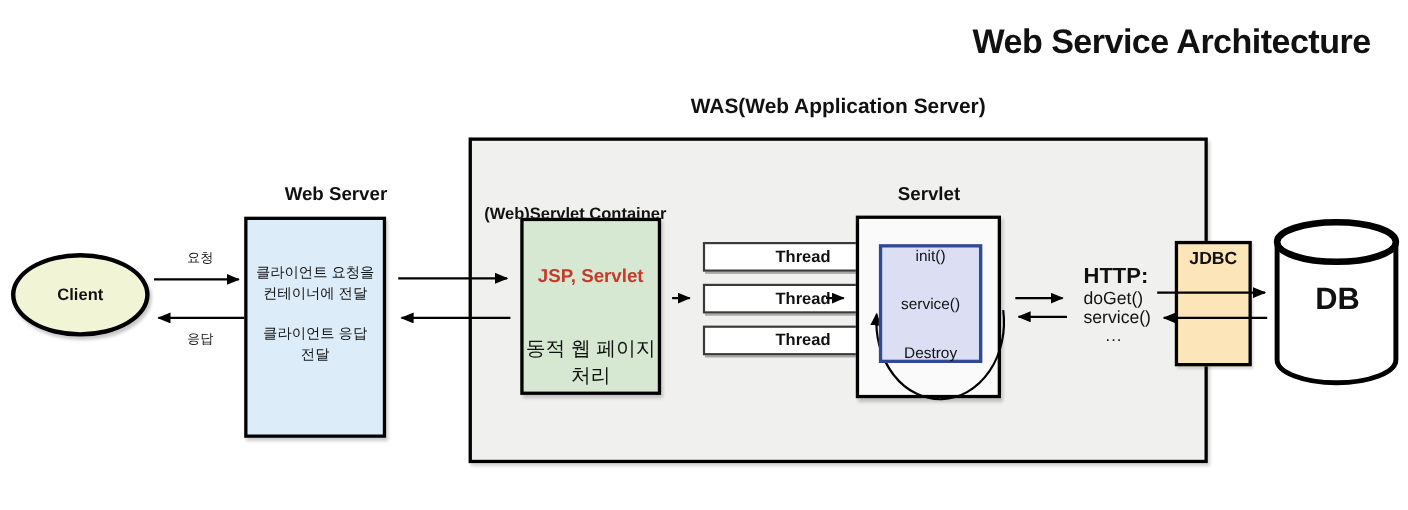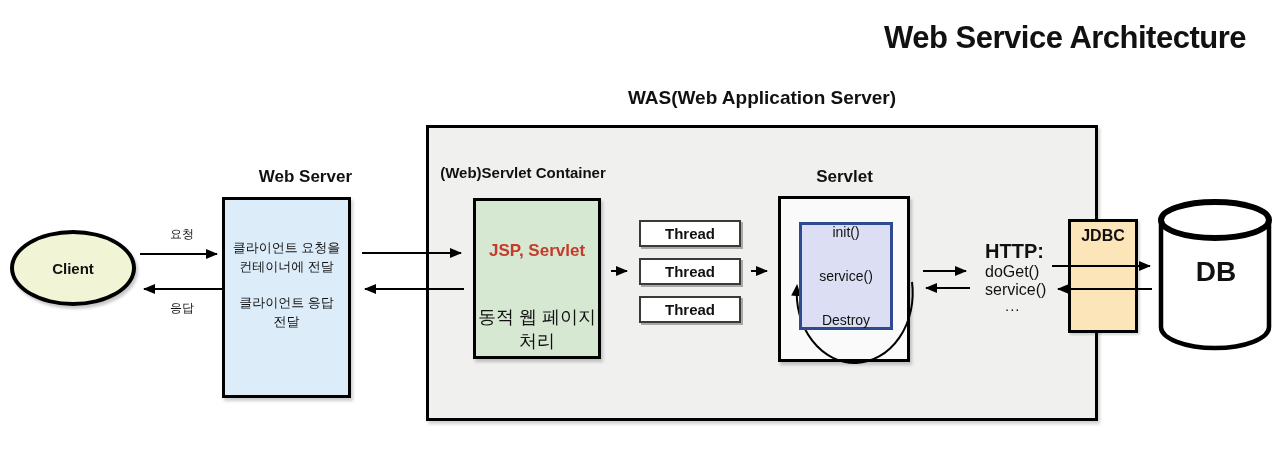--- a/index.html
+++ b/index.html
@@ -18,29 +18,29 @@
           box-shadow:2px 3px 3px rgba(0,0,0,0.22);}
   .flow-label{width:64px;text-align:center;font-size:12px;z-index:2;}
 
   .box-label{font-size:17px;font-weight:bold;text-align:center;z-index:2;}
   .ws-box{left:222px;top:197px;width:123px;height:157px;background:var(--web-server-fill,#dcecf9);
           border:3.5px solid #000;z-index:2;box-shadow:2px 3px 3px rgba(0,0,0,0.2);
           display:flex;flex-direction:column;align-items:center;padding-top:38px;box-sizing:content-box;}
   .ws-box p{margin:0;font-size:13px;line-height:19px;text-align:center;white-space:pre-line;}
   .ws-box p + p{margin-top:17px;}
 
-  .sc-label{left:437px;top:164px;width:172px;font-size:15px;font-weight:bold;text-align:center;z-index:2;}
+  .sc-label{left:437px;top:186px;width:172px;font-size:15px;font-weight:bold;text-align:center;z-index:2;}
   .sc-box{left:473px;top:198px;width:122px;height:155px;background:var(--container-fill,#d6e7d2);
           border:3.5px solid #000;z-index:2;box-shadow:2px 3px 3px rgba(0,0,0,0.2);}
   .sc-heading{position:absolute;left:0;top:40px;width:100%;text-align:center;font-size:17px;font-weight:bold;
               color:var(--accent-red,#c53a28);}
   .sc-desc{position:absolute;left:-4px;top:104px;width:130px;text-align:center;font-size:18px;}
 
   .thread{left:639px;width:98px;height:23px;background:#ffffff;border:2.5px solid #3a3a3a;
-          font-size:15px;font-weight:bold;z-index:2;box-shadow:2px 2px 0 rgba(110,110,110,0.55);}
+          font-size:15px;font-weight:bold;z-index:2;box-shadow:2px 2px 0 rgba(110,110,110,0.55);padding-left:40px;}
 
   .servlet-outer{left:778px;top:196px;width:126px;height:160px;background:var(--servlet-outer-fill,#fafafa);
                  border:3.5px solid #000;z-index:2;box-shadow:2px 3px 3px rgba(0,0,0,0.2);}
   .loop-svg{left:770px;top:255px;width:170px;height:115px;z-index:3;}
   .servlet-inner{left:799px;top:222px;width:88px;height:102px;background:var(--servlet-inner-fill,#dcdff4);
                  border:3px solid var(--servlet-inner-border,#2e4a90);z-index:4;
                  display:flex;flex-direction:column;align-items:center;justify-content:center;gap:28px;}
   .servlet-inner div{font-size:14px;}
 
   .http-block{left:985px;top:240px;z-index:2;}

